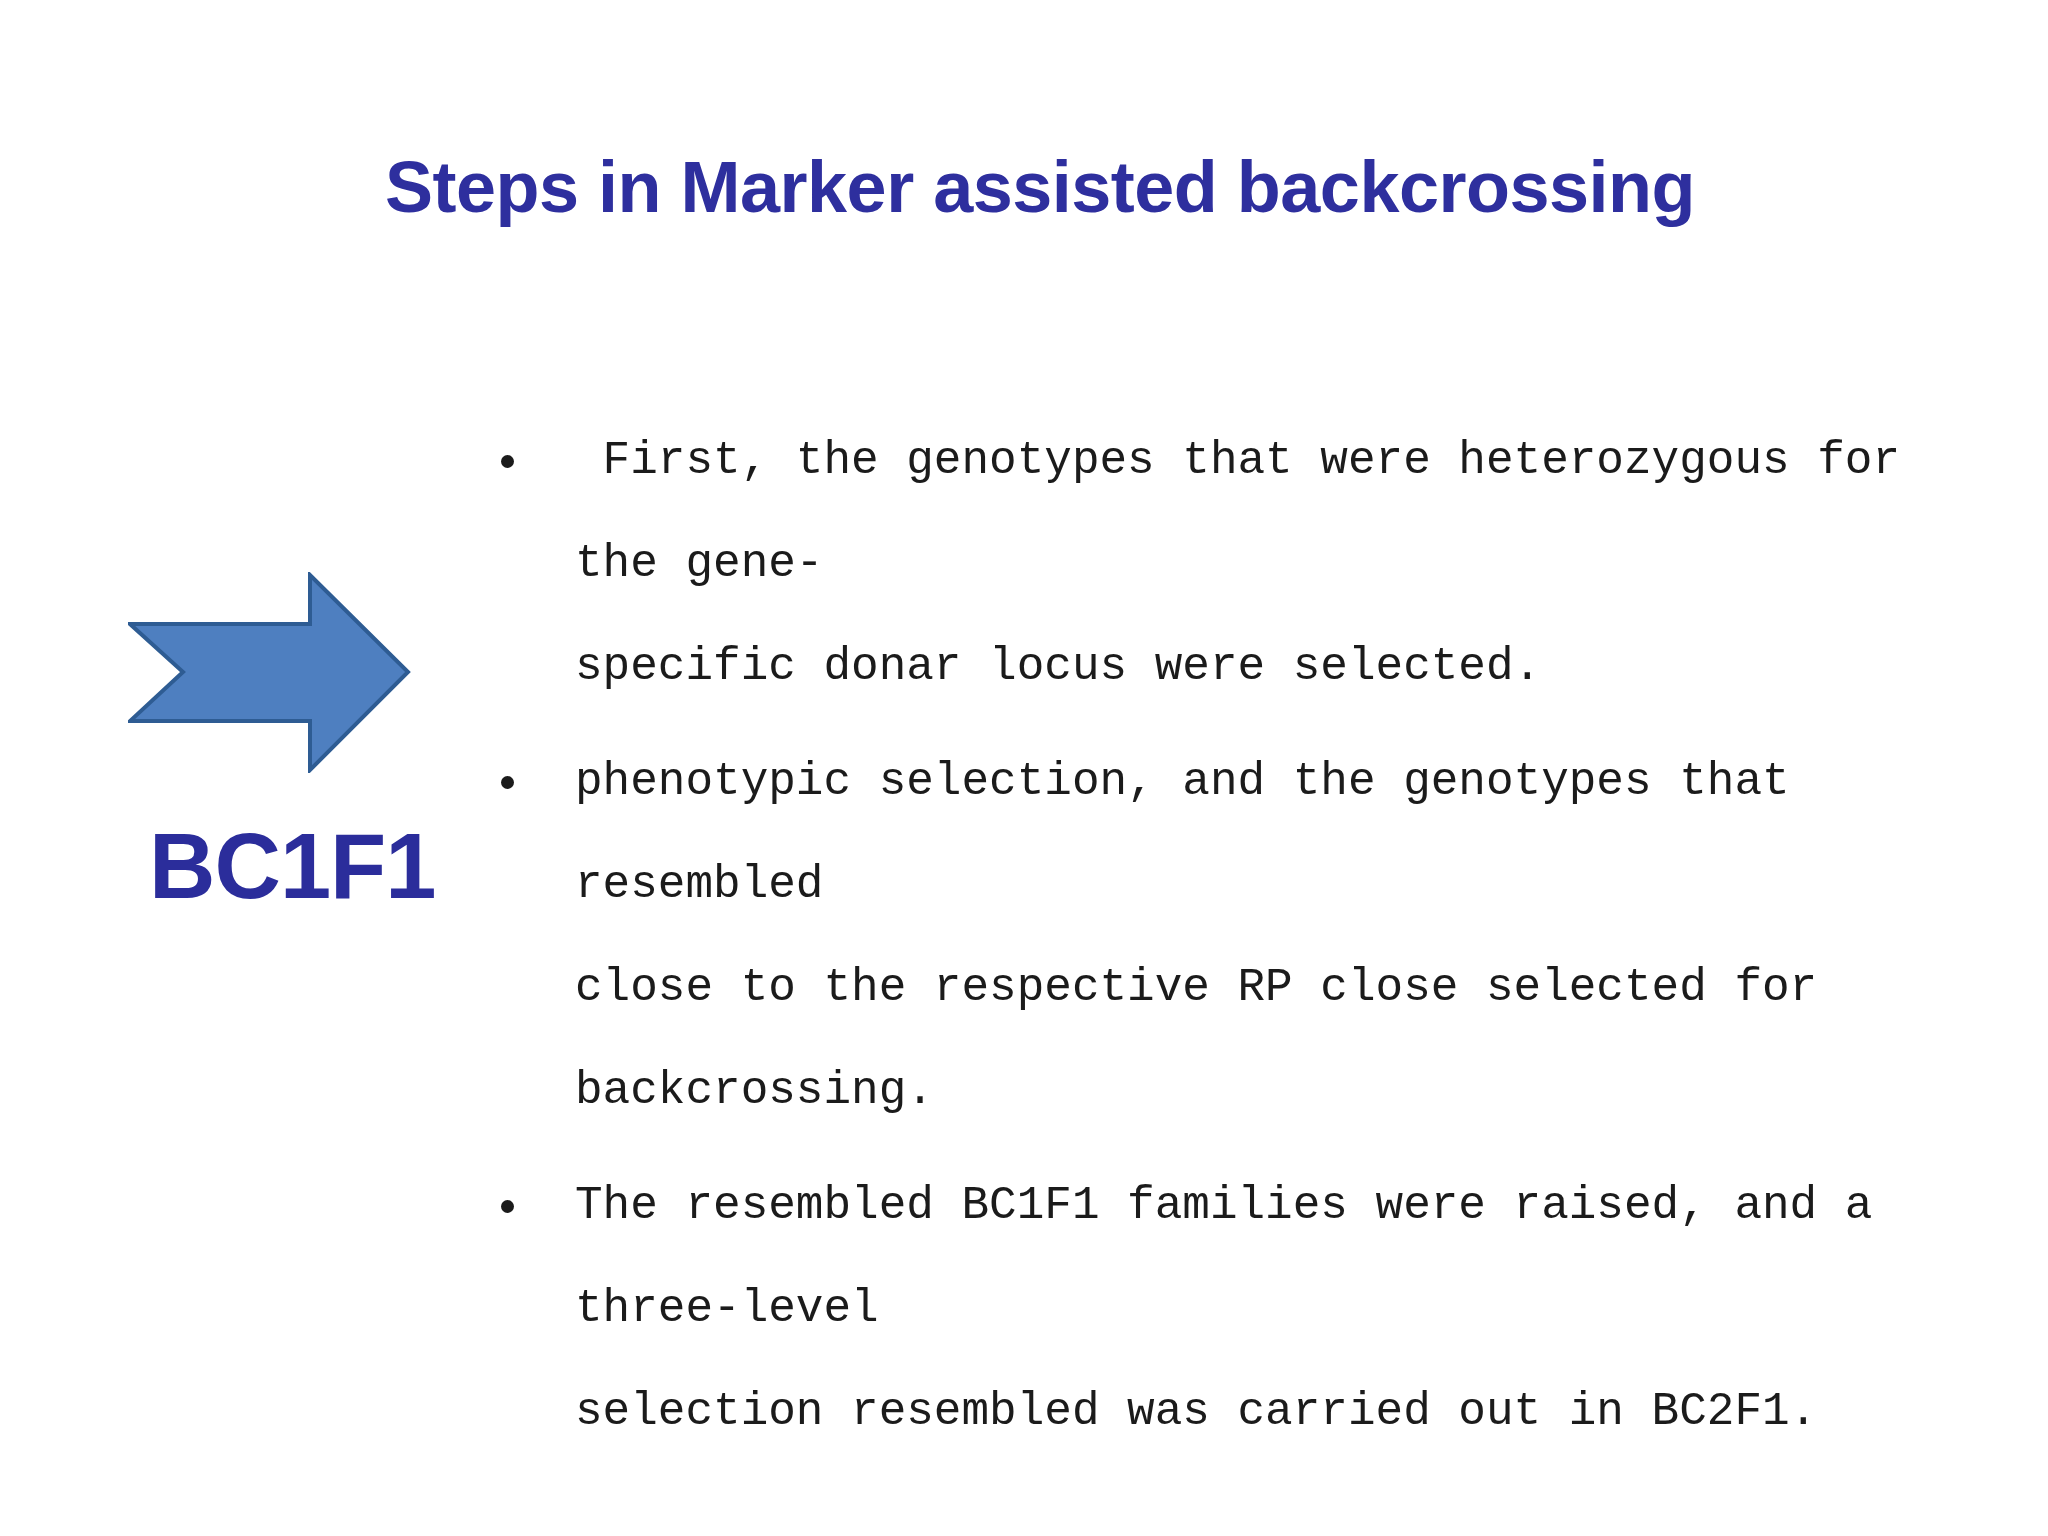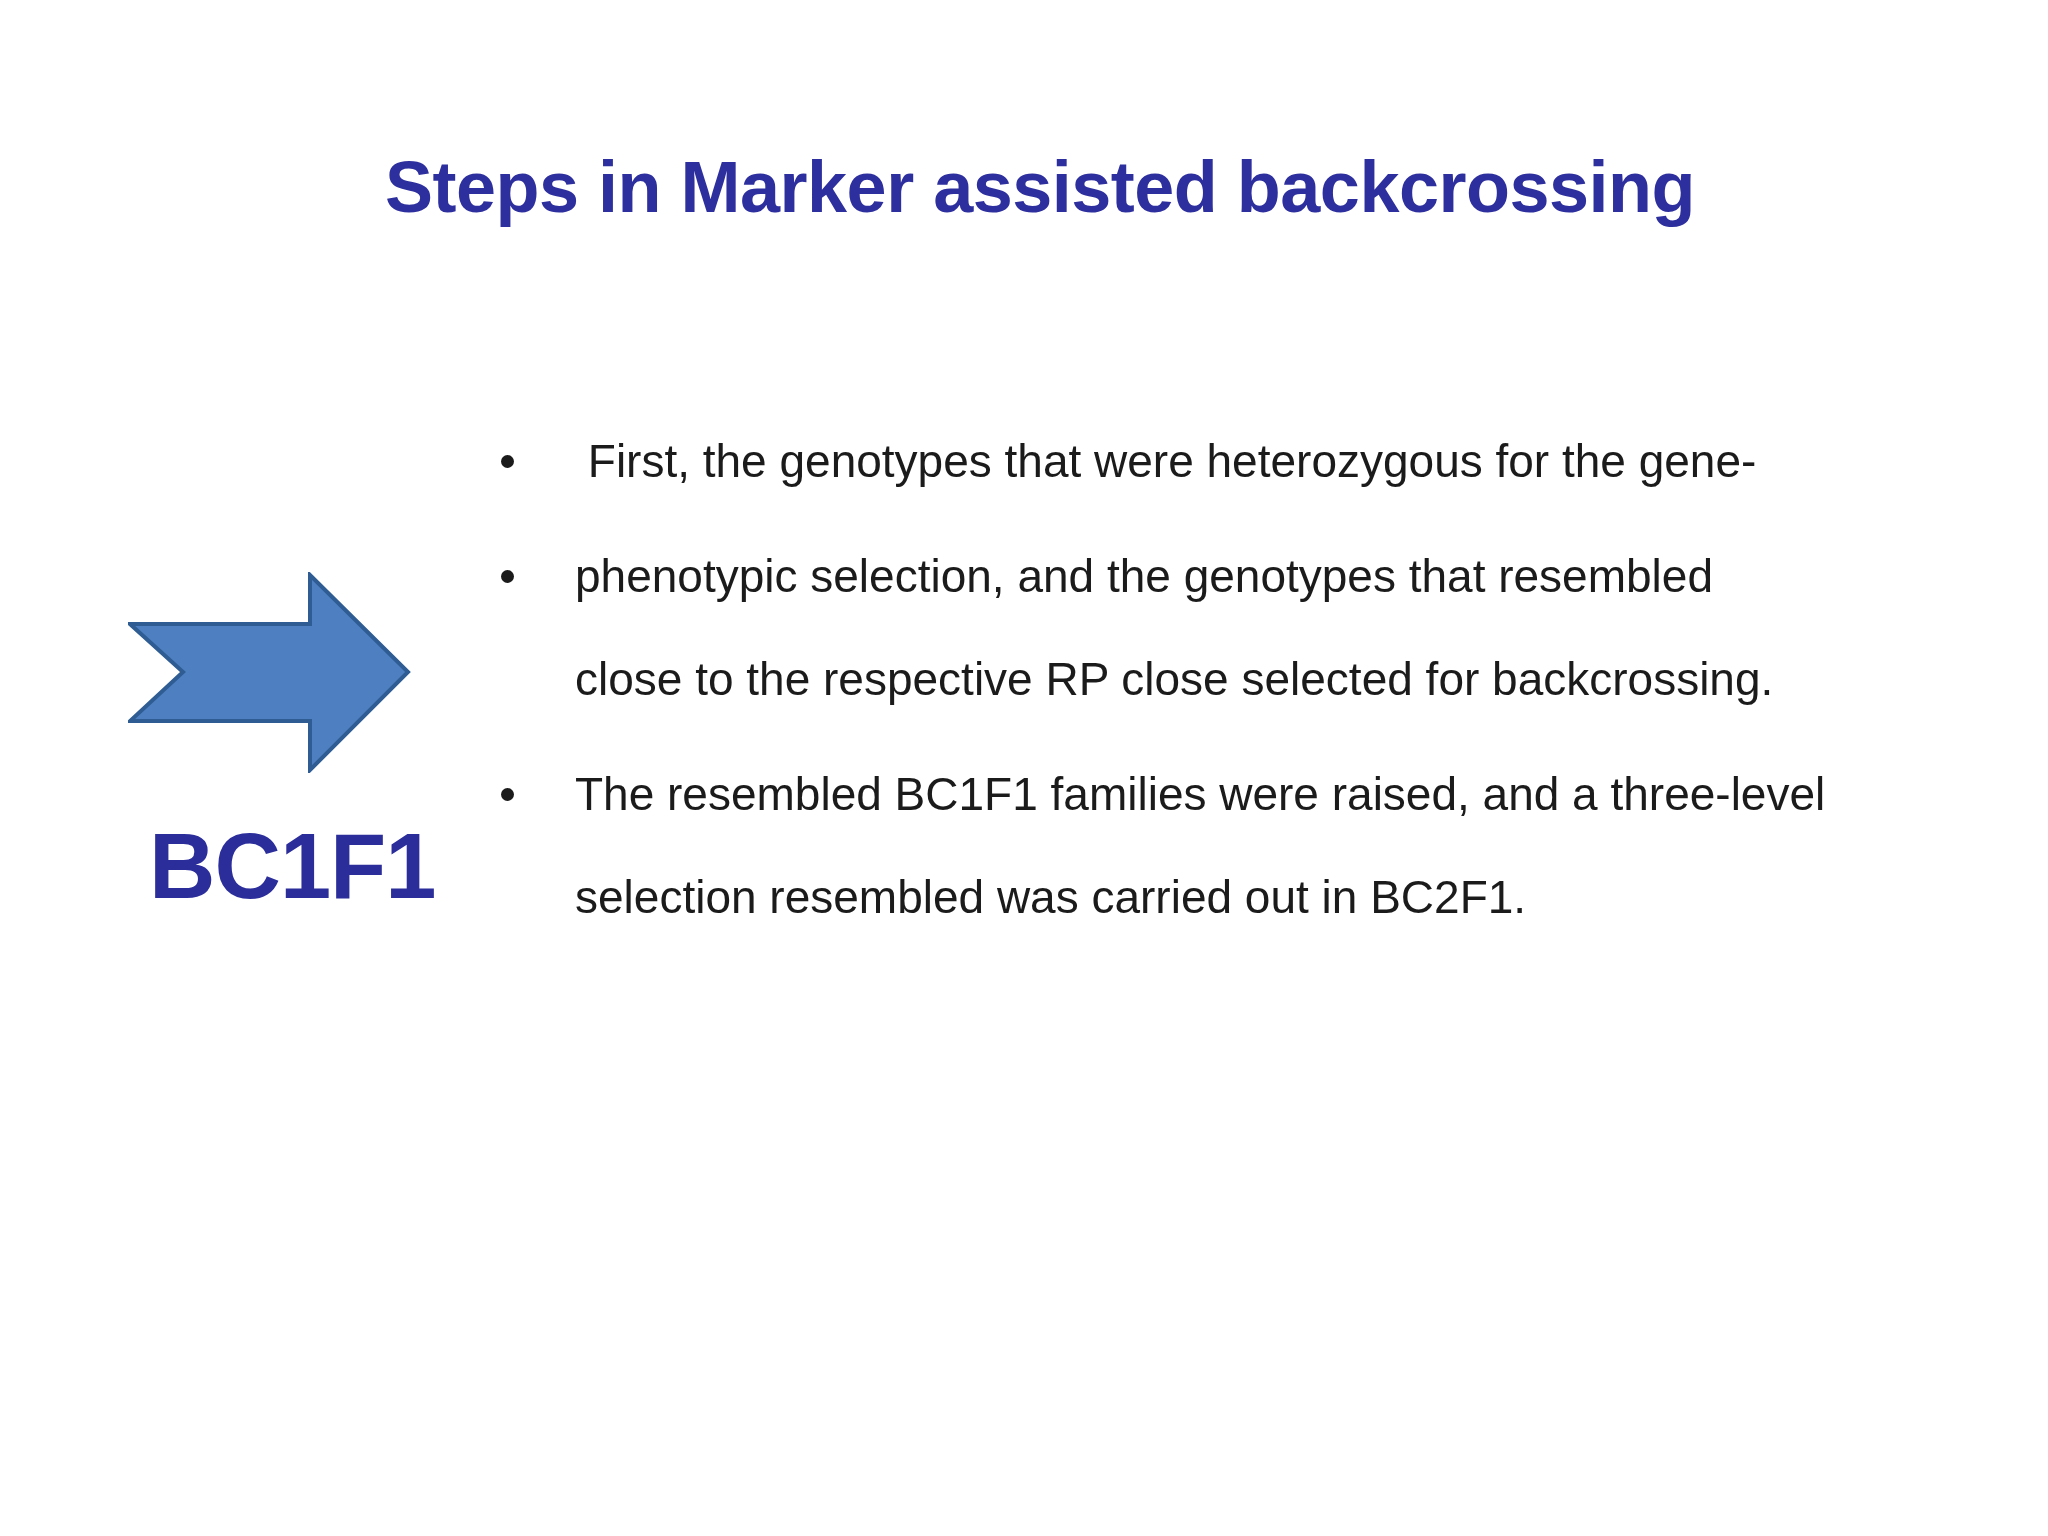--- a/index.html
+++ b/index.html
@@ -52,20 +52,21 @@
     line-height: 1.0;
     letter-spacing: -1px;
   }
   .bullet-list {
     position: absolute;
     left: 501px;
     top: 410px;
     width: 1480px;
     color: #1b1b1b;
     font-size: 46px;
+    font-family: Liberation Mono, monospace;
   }
   .bullet-item {
     display: flex;
     flex-direction: row;
     align-items: flex-start;
     margin-bottom: 12px;
   }
   .bullet-marker {
     flex: 0 0 auto;
     width: 13px;
@@ -99,20 +100,21 @@
   </div>
 
   <div class="bc-label">BC1F1</div>
 
   <div class="bullet-list">
 
     <div class="bullet-item">
       <span class="bullet-marker"></span>
       <div class="bullet-lines">
         <span class="bullet-line"> First, the genotypes that were heterozygous for the gene-</span>
+        <span class="bullet-line">specific donar locus were selected.</span>
       </div>
     </div>
 
     <div class="bullet-item">
       <span class="bullet-marker"></span>
       <div class="bullet-lines">
         <span class="bullet-line">phenotypic selection, and the genotypes that resembled</span>
         <span class="bullet-line">close to the respective RP close selected for backcrossing.</span>
       </div>
     </div>

